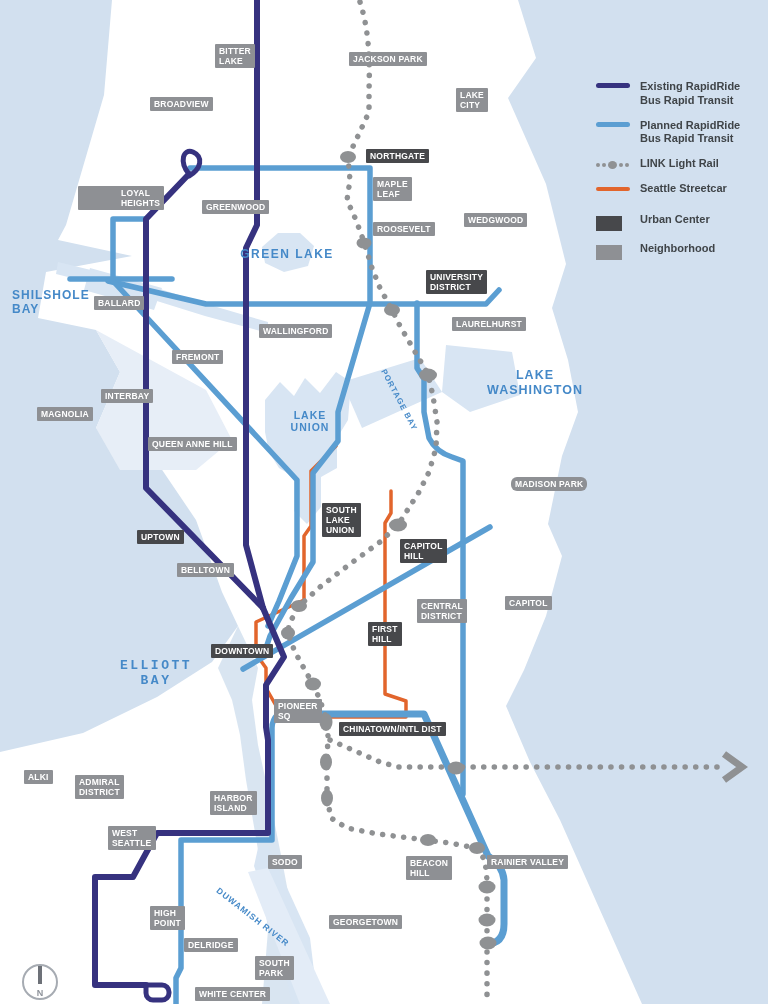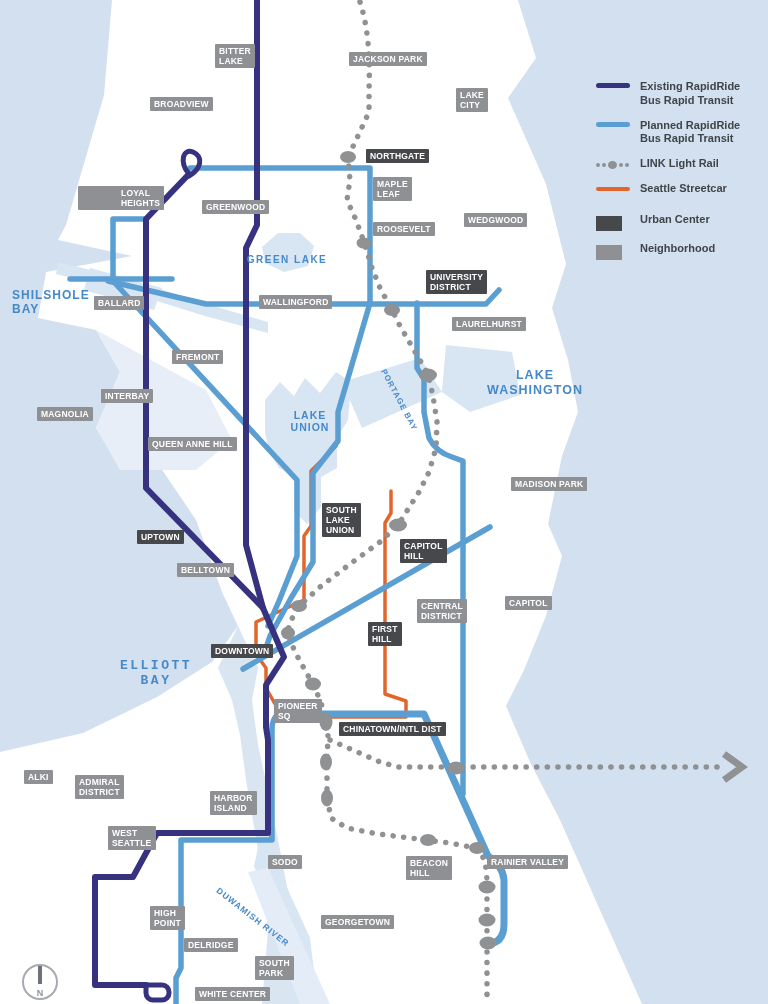--- a/index.html
+++ b/index.html
@@ -148,27 +148,27 @@
       <div class="lbl hood" style="left: 373px; top: 177px;">MAPLE
 LEAF</div>
       <div class="lbl hood" style="left: 78px; top: 186px; padding-left: 43px;">LOYAL
 HEIGHTS</div>
       <div class="lbl hood" style="left: 202px; top: 200px;">GREENWOOD</div>
       <div class="lbl hood" style="left: 373px; top: 222px;">ROOSEVELT</div>
       <div class="lbl hood" style="left: 464px; top: 213px;">WEDGWOOD</div>
       <div class="lbl urban" style="left: 426px; top: 270px;">UNIVERSITY
 DISTRICT</div>
       <div class="lbl hood" style="left: 94px; top: 296px;">BALLARD</div>
-      <div class="lbl hood" style="left: 259px; top: 295px;">WALLINGFORD</div>
+      <div class="lbl hood" style="left: 259px; top: 324px;">WALLINGFORD</div>
       <div class="lbl hood" style="left: 452px; top: 317px;">LAURELHURST</div>
       <div class="lbl hood" style="left: 172px; top: 350px;">FREMONT</div>
       <div class="lbl hood" style="left: 101px; top: 389px;">INTERBAY</div>
       <div class="lbl hood" style="left: 37px; top: 407px;">MAGNOLIA</div>
       <div class="lbl hood" style="left: 148px; top: 437px;">QUEEN ANNE HILL</div>
-      <div class="lbl hood" style="left: 511px; top: 477px;">MADISON PARK</div>
+      <div class="lbl hood" style="left: 511px; top: 477px; border-radius: 6px;">MADISON PARK</div>
       <div class="lbl urban" style="left: 322px; top: 503px;">SOUTH
 LAKE
 UNION</div>
       <div class="lbl urban" style="left: 400px; top: 539px;">CAPITOL
 HILL</div>
       <div class="lbl urban" style="left: 137px; top: 530px;">UPTOWN</div>
       <div class="lbl hood" style="left: 177px; top: 563px;">BELLTOWN</div>
       <div class="lbl hood" style="left: 417px; top: 599px;">CENTRAL
 DISTRICT</div>
       <div class="lbl hood" style="left: 505px; top: 596px;">CAPITOL</div>
@@ -184,26 +184,26 @@
       <div class="lbl hood" style="left: 210px; top: 791px;">HARBOR
 ISLAND</div>
       <div class="lbl hood" style="left: 60px; top: 826px; margin-left: 48px;">WEST
 SEATTLE</div>
       <div class="lbl hood" style="left: 268px; top: 855px;">SODO</div>
       <div class="lbl hood" style="left: 406px; top: 856px;">BEACON
 HILL</div>
       <div class="lbl hood" style="left: 487px; top: 855px;">RAINIER VALLEY</div>
       <div class="lbl hood" style="left: 150px; top: 906px;">HIGH
 POINT</div>
-      <div class="lbl hood" style="left: 321px; top: 915px;">GEORGETOWN</div>
+      <div class="lbl hood" style="left: 329px; top: 915px;">GEORGETOWN</div>
       <div class="lbl hood" style="left: 184px; top: 938px;">DELRIDGE</div>
       <div class="lbl hood" style="left: 255px; top: 956px;">SOUTH
 PARK</div>
       <div class="lbl hood" style="left: 195px; top: 987px;">WHITE CENTER</div>
-      <div class="lbl water center" style="left: 287px; top: 260px; font-size: 10px; letter-spacing: 1.5px;">GREEN LAKE</div>
+      <div class="lbl water center" style="left: 287px; top: 254px; font-size: 12px; letter-spacing: 1.5px;">GREEN LAKE</div>
       <div class="lbl water" style="left: 12px; top: 288px; font-size: 12px; letter-spacing: 1px;">SHILSHOLE
 BAY</div>
       <div class="lbl water center" style="left: 535px; top: 383px; font-size: 12.5px; letter-spacing: 1px;">LAKE
 WASHINGTON</div>
       <div class="lbl water center" style="left: 310px; top: 421px; font-size: 10.5px; letter-spacing: 1px;">LAKE
 UNION</div>
       <div class="lbl water center" style="left: 399px; top: 400px; font-size: 8px; letter-spacing: 1px; transform: translate(-50%, -50%) rotate(62deg);">PORTAGE BAY</div>
       <div class="lbl water center" style="left: 156px; top: 673px; font-size: 13px; letter-spacing: 2.5px; font-family: Liberation Mono, monospace;">ELLIOTT
 BAY</div>
       <div class="lbl water center" style="left: 253px; top: 917px; font-size: 8.5px; letter-spacing: 1px; transform: translate(-50%, -50%) rotate(38deg);">DUWAMISH RIVER</div>

